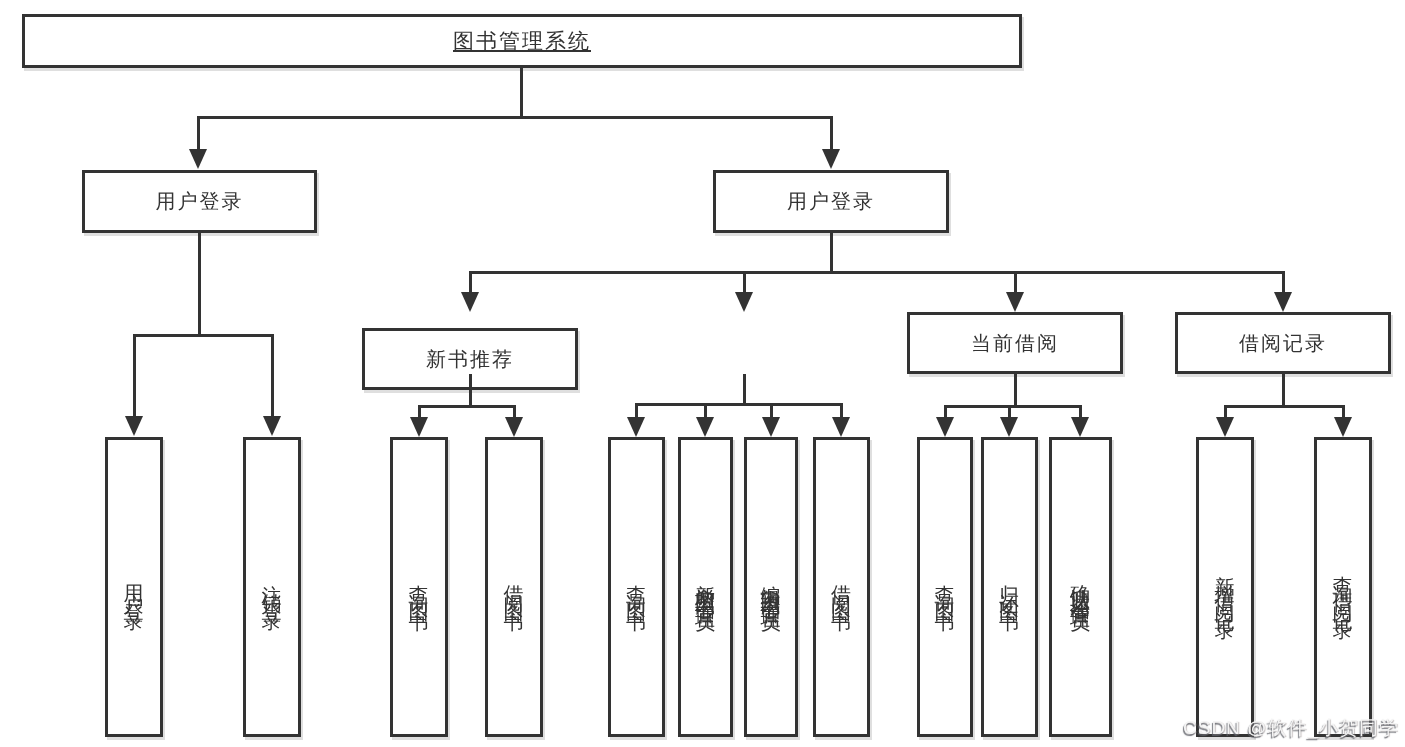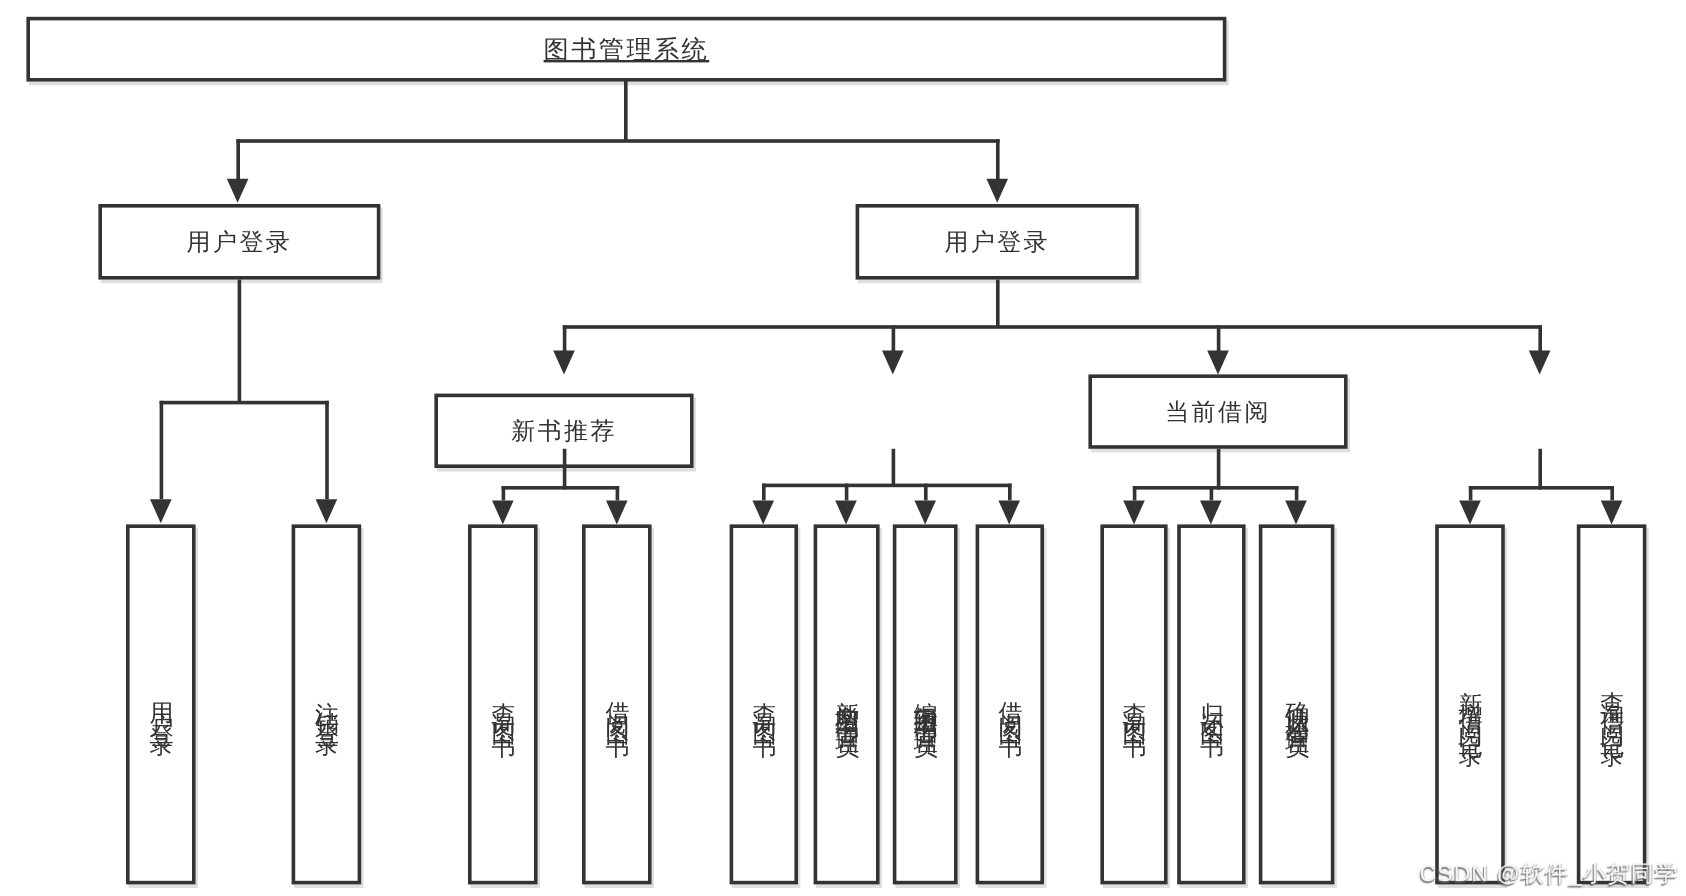--- a/index.html
+++ b/index.html
@@ -101,20 +101,23 @@
   <div class="arrow" style="left:1006px;top:292px;"></div>
   <div class="vline" style="left:1282px;top:271px;height:22px;"></div>
   <div class="arrow" style="left:1274px;top:292px;"></div>
 
   <div class="box hbox" style="left:362px;top:328px;width:216px;height:62px;">
     <span>新书推荐</span>
   </div>
   <div class="box hbox" style="left:907px;top:312px;width:216px;height:62px;">
     <span>当前借阅</span>
   </div>
+  <div class="box hbox" style="left:1175px;top:312px;width:216px;height:62px;">
+    <span>借阅记录</span>
+  </div>
 
   <div class="vline" style="left:469px;top:374px;height:34px;"></div>
   <div class="hline" style="left:418px;top:405px;width:98px;"></div>
   <div class="vline" style="left:418px;top:405px;height:12px;"></div>
   <div class="arrow" style="left:410px;top:417px;"></div>
   <div class="vline" style="left:513px;top:405px;height:12px;"></div>
   <div class="arrow" style="left:505px;top:417px;"></div>
 
   <div class="vline" style="left:743px;top:374px;height:31px;"></div>
   <div class="hline" style="left:635px;top:403px;width:208px;"></div>

